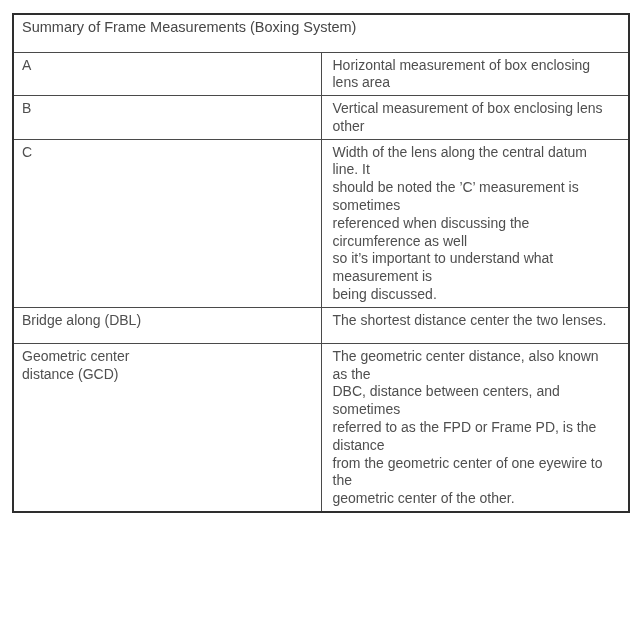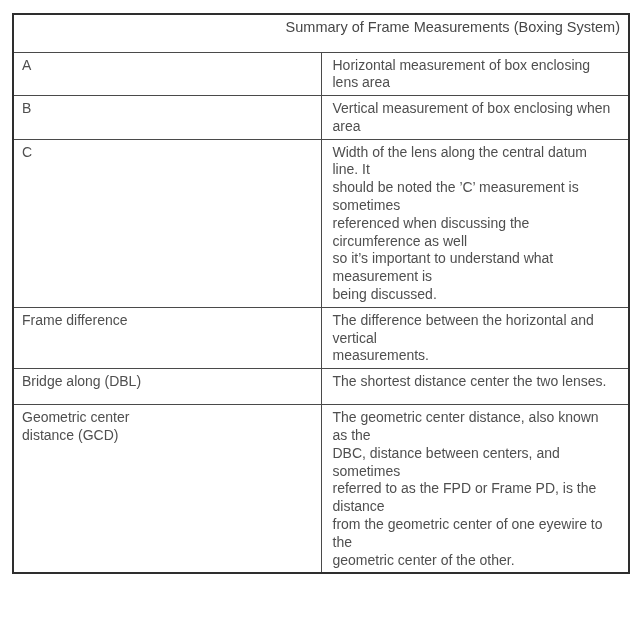--- a/index.html
+++ b/index.html
@@ -38,21 +38,21 @@
     white-space: pre-line;
     overflow: hidden;
   }
   tr.header-row {
     height: 38px;
   }
   tr.body-row {
     height: 36px;
   }
   th.title-cell {
-    text-align: right;
+    text-align: left;
     padding: 4px 8px 3px 8px;
     font-size: 14.5px;
     color: #474747;
   }
   td.term-cell {
     width: 192px;
     padding: 4px 24px 3px 8px;
   }
   td.definition-cell {
     padding: 4px 14px 3px 11px;
@@ -68,34 +68,29 @@
         <th class="title-cell" colspan="2">Summary of Frame Measurements (Boxing System)</th>
       </tr>
     </thead>
     <tbody>
       <tr class="body-row">
         <td class="term-cell">A</td>
         <td class="definition-cell">Horizontal measurement of box enclosing lens area</td>
       </tr>
       <tr class="body-row">
         <td class="term-cell">B</td>
-        <td class="definition-cell">Vertical measurement of box enclosing when area</td>
+        <td class="definition-cell">Vertical measurement of box enclosing lens other</td>
       </tr>
       <tr class="body-row">
         <td class="term-cell">C</td>
         <td class="definition-cell">Width of the lens along the central datum line. It
 should be noted the ’C’ measurement is sometimes
 referenced when discussing the circumference as well
 so it’s important to understand what measurement is
 being discussed.</td>
-      </tr>
-      <tr class="body-row">
-        <td class="term-cell">Frame difference</td>
-        <td class="definition-cell">The difference between the horizontal and vertical
-measurements.</td>
       </tr>
       <tr class="body-row">
         <td class="term-cell">Bridge along (DBL)</td>
         <td class="definition-cell">The shortest distance center the two lenses.</td>
       </tr>
       <tr class="body-row">
         <td class="term-cell">Geometric center
 distance (GCD)</td>
         <td class="definition-cell">The geometric center distance, also known as the
 DBC, distance between centers, and sometimes

